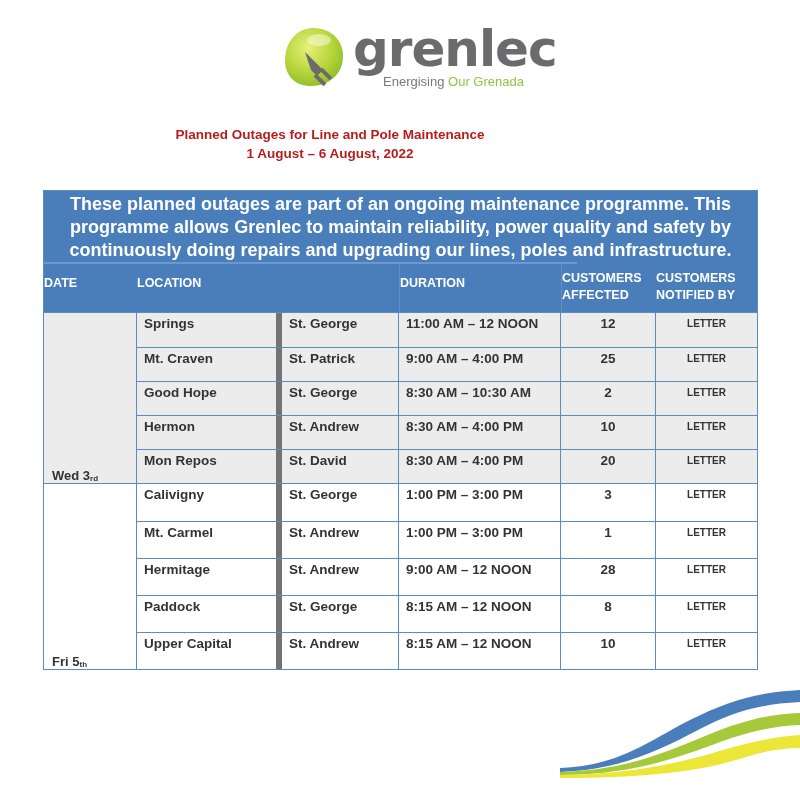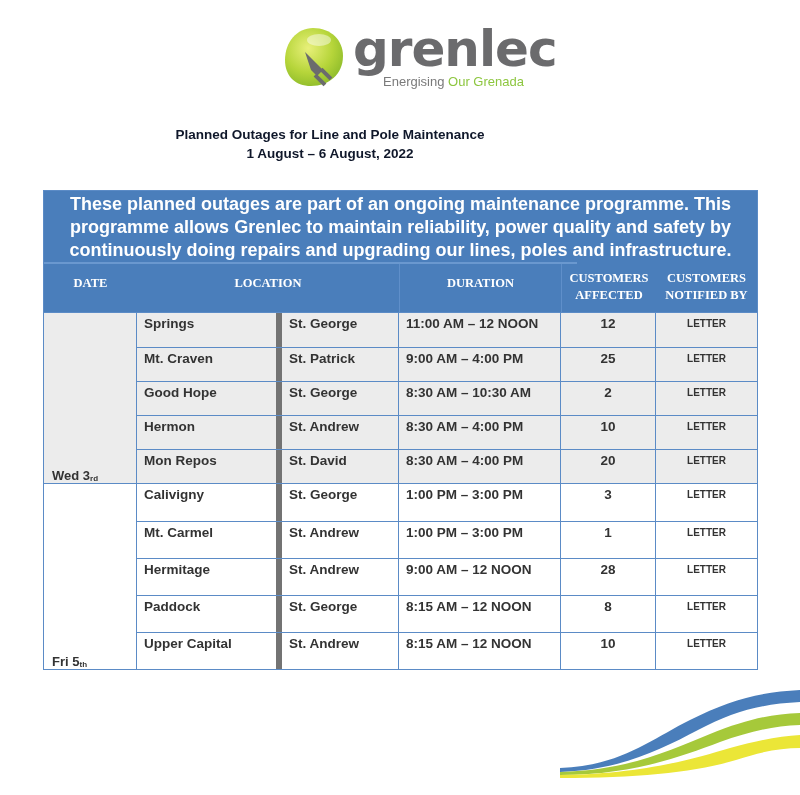--- a/index.html
+++ b/index.html
@@ -2,26 +2,26 @@
 <html><head>
 <meta charset="utf-8">
 <style>
   html, body { margin:0; padding:0; background:#ffffff; }
   body { width:800px; height:795px; position:relative; overflow:hidden; font-family:"Liberation Sans", sans-serif; }
   .logo { position:absolute; left:283px; top:26px; width:250px; height:70px; }
   .logo-leaf { position:absolute; left:0; top:0; width:62px; height:64px; }
   .logo-word { position:absolute; left:70px; top:-6px; font-size:50px; font-weight:bold; color:#6b6b6d; letter-spacing:-1px; font-family:"DejaVu Sans", sans-serif; }
   .logo-tag { position:absolute; left:100px; top:48px; font-size:13px; color:#7a7a7a; white-space:nowrap; }
   .logo-tag .green { color:#8dc63f; }
-  .title { position:absolute; left:0; width:660px; top:125px; text-align:center; color:#0f172a; font-weight:bold; font-size:13.5px; line-height:19px; }
+  .title { position:absolute; left:0; width:660px; top:125px; text-align:center; color:#b91c1c; font-weight:bold; font-size:13.5px; line-height:19px; }
   .tbl { position:absolute; left:43px; top:190px; width:715px; border:1px solid #5b8bc6; box-sizing:border-box; }
   .intro { background:#4a7ebb; color:#fff; font-weight:bold; font-size:18px; line-height:23px; text-align:center; padding:2px 8px 4px 8px; height:71px; box-sizing:border-box; }
   .divider { height:2px; background:#6a98cf; margin:0 180px 0 0; }
   .hdr { display:flex; background:#4a7ebb; color:#fff; font-weight:bold; font-size:12.5px; height:48px; }
-  .hdr div { box-sizing:border-box; text-align:center; padding-top:11px; line-height:17px;font-family:Liberation Serif, serif; }
+  .hdr div { box-sizing:border-box; padding-top:11px; line-height:17px; }
   .h-date { width:93px; }
   .h-loc { width:262px; }
   .h-dur { width:162px; border-left:1px solid #5f8fca; }
   .h-aff { width:95px; border-left:1px solid #5f8fca; padding-top:6px !important; }
   .h-not { width:101px; padding-top:6px !important; }
   .group { display:flex; border-top:1px solid #5b8bc6; }
   .date-cell { width:93px; border-right:1px solid #5b8bc6; box-sizing:border-box; display:flex; align-items:flex-end; padding-left:8px; font-weight:bold; font-size:13px; color:#333; }
   .date-cell sup { font-size:8px; }
   .rows { flex:1; }
   .row { display:flex; box-sizing:border-box; }

